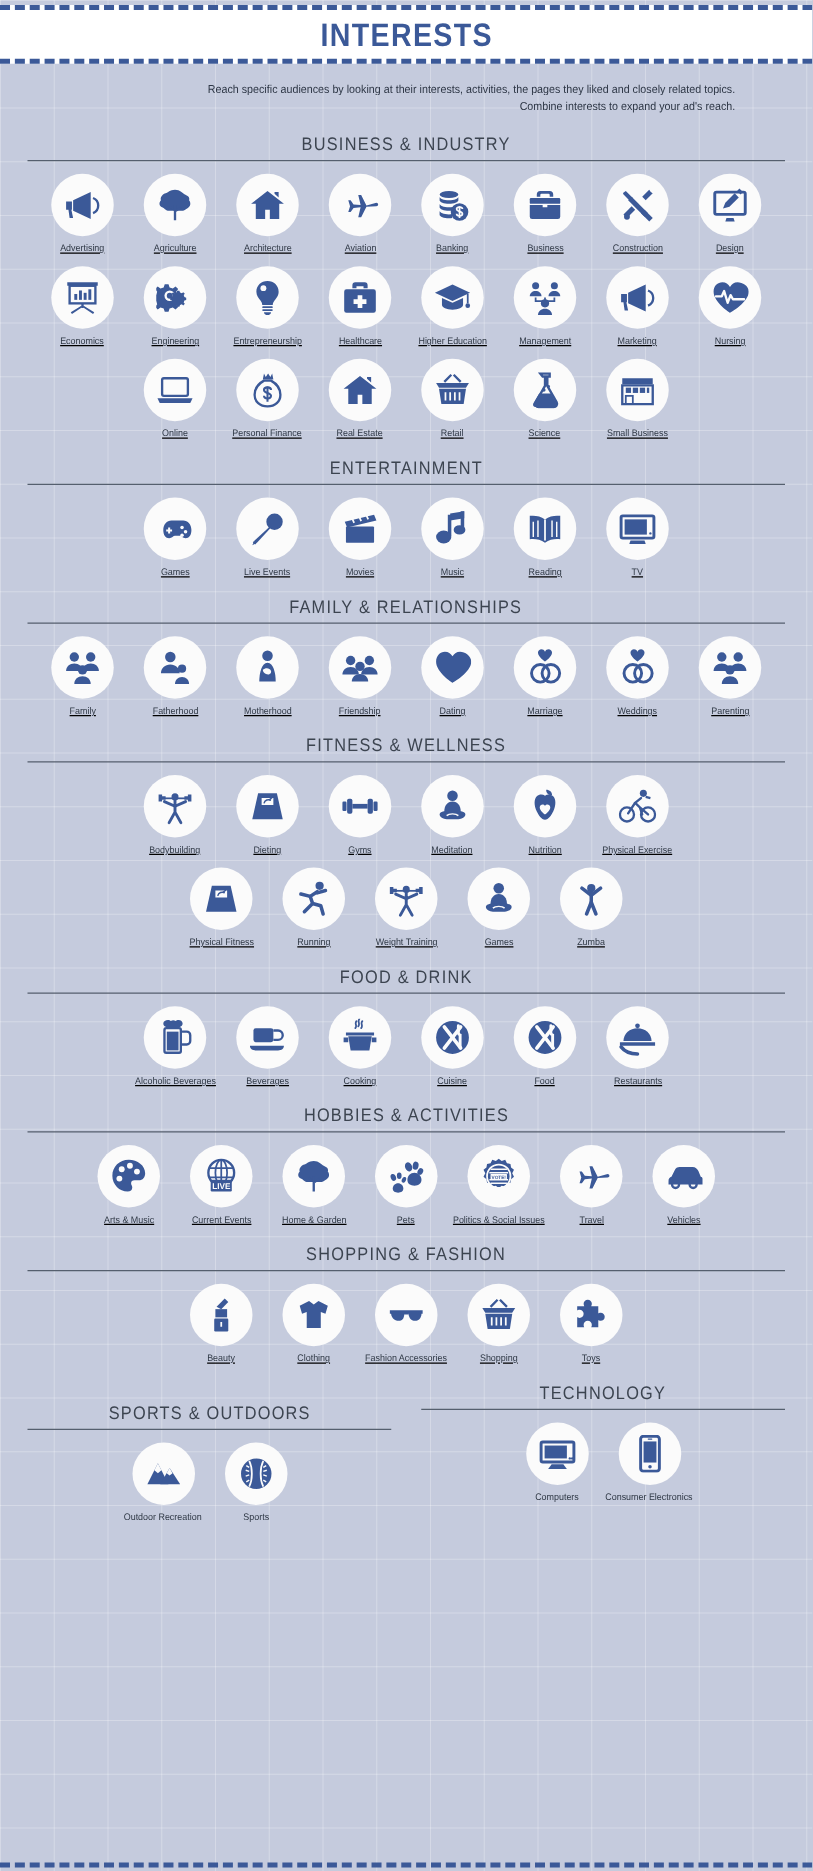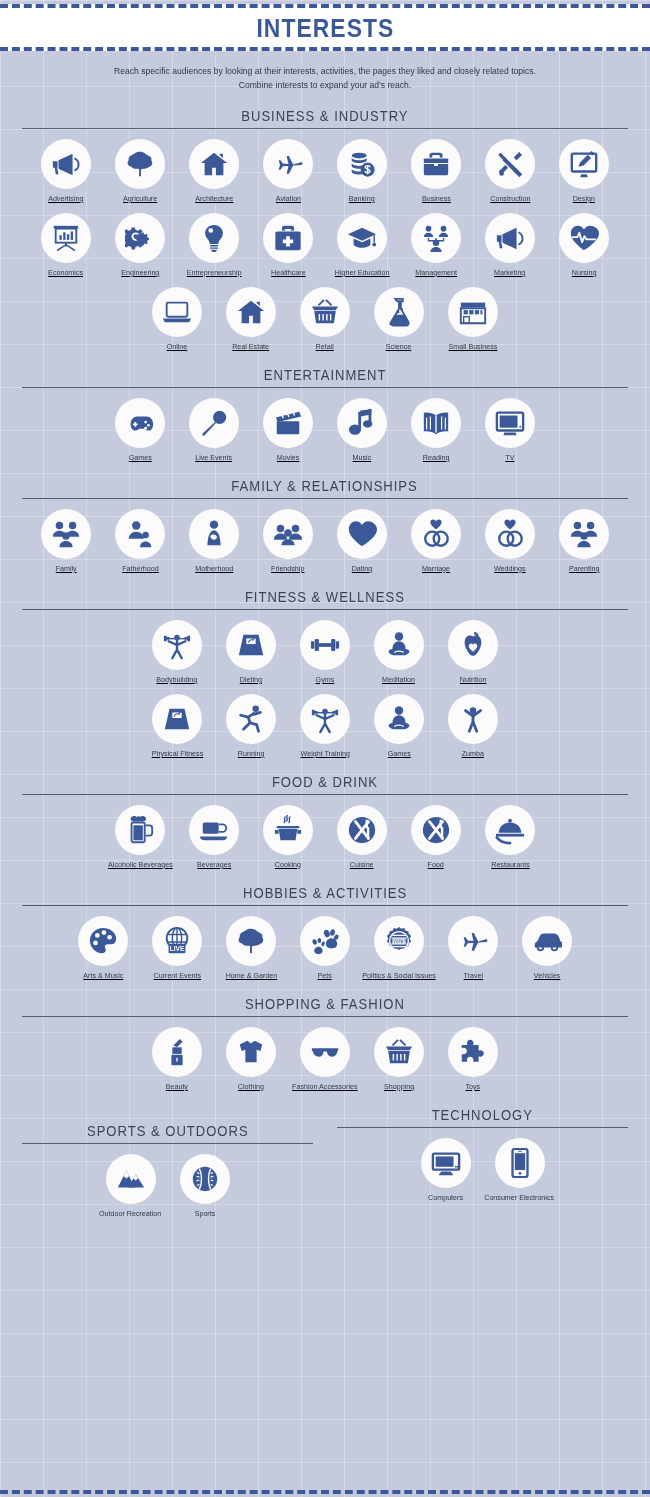--- a/index.html
+++ b/index.html
@@ -47,21 +47,21 @@
     font-weight: bold;
     font-size: 26px;
     letter-spacing: 1.2px;
     color: #3b5998;
     transform: scaleX(0.88);
     line-height: 1;
   }
 
   
   .intro {
-    text-align: center;
+    text-align: right;
     color: #2d3645;
     font-size: 9.2px;
     line-height: 14px;
     padding: 13px 42px 0 42px;
     letter-spacing: 0.02px;
   }
   .intro div { transform: scaleX(0.93); }
 
   
   .section { padding: 0 22px; text-decoration: underline; }
@@ -338,20 +338,31 @@
               <svg width="30" height="30" viewBox="0 0 64 64" fill="#3b5998">
                 <rect x="10" y="12" width="44" height="30" rx="3" fill="none" stroke="#3b5998" stroke-width="4"></rect>
                 <path d="M2 46h60l-4 8H6z"></path>
               </svg>
             </div>
             <div class="cap">Online</div>
           </div>
           <div class="cell">
             <div class="bubble">
               <svg width="30" height="30" viewBox="0 0 64 64" fill="#3b5998">
+                <path d="M26 4l3 6 4-6 4 6 3-6 2 10H24z"></path>
+                <path d="M26 16h12c9 5 16 14 16 24 0 12-9 20-22 20S10 52 10 40c0-10 7-19 16-24z" fill="none" stroke="#3b5998" stroke-width="4"></path>
+                <path d="M32 26v26" stroke="#3b5998" stroke-width="3.5"></path>
+                <path d="M38 32c0-3-3-4.5-6-4.5s-6 1.5-6 4.5 3 4 6 5 6 2 6 5-3 4.5-6 4.5-6-1.5-6-4.5" fill="none" stroke="#3b5998" stroke-width="3.5"></path>
+              </svg>
+            </div>
+            <div class="cap">Personal Finance</div>
+          </div>
+          <div class="cell">
+            <div class="bubble">
+              <svg width="30" height="30" viewBox="0 0 64 64" fill="#3b5998">
                 <path d="M32 8L4 30h8v26h16V40h8v16h16V30h8z"></path>
                 <path d="M44 10h7v9l-7-6z"></path>
               </svg>
             </div>
             <div class="cap">Real Estate</div>
           </div>
           <div class="cell">
             <div class="bubble">
               <svg width="30" height="30" viewBox="0 0 64 64" fill="#3b5998">
                 <path d="M18 18L30 6M46 18L34 6" stroke="#3b5998" stroke-width="4" fill="none"></path>
@@ -604,20 +615,32 @@
           </div>
           <div class="cell">
             <div class="bubble">
               <svg width="30" height="30" viewBox="0 0 64 64" fill="#3b5998">
                 <path d="M32 14c-4-3-10-3-14 1-5 5-5 16 0 26 3 6 8 14 14 14s11-8 14-14c5-10 5-21 0-26-4-4-10-4-14-1z"></path>
                 <path d="M34 4c6 0 10 4 10 9-6 1-10-3-10-9z"></path>
                 <path d="M32 46s-9-6-9-12c0-3 2.5-5 5-5 1.8 0 3.2 1 4 2.5.8-1.5 2.2-2.5 4-2.5 2.5 0 5 2 5 5 0 6-9 12-9 12z" fill="#fbfbfb"></path>
               </svg>
             </div>
             <div class="cap">Nutrition</div>
+          </div>
+          <div class="cell">
+            <div class="bubble">
+              <svg width="30" height="30" viewBox="0 0 64 64" fill="#3b5998">
+                <circle cx="14" cy="46" r="12" fill="none" stroke="#3b5998" stroke-width="4"></circle>
+                <circle cx="50" cy="46" r="12" fill="none" stroke="#3b5998" stroke-width="4"></circle>
+                <circle cx="42" cy="10" r="6"></circle>
+                <path d="M38 18l-10 8 8 8 4 12M28 26l-12 18M36 34l14 12" stroke="#3b5998" stroke-width="4" fill="none" stroke-linecap="round"></path>
+                <path d="M46 16l8 2" stroke="#3b5998" stroke-width="4"></path>
+              </svg>
+            </div>
+            <div class="cap">Physical Exercise</div>
           </div>
         </div>
         <div class="row">
           <div class="cell">
             <div class="bubble">
               <svg width="30" height="30" viewBox="0 0 64 64" fill="#3b5998">
                 <path d="M16 10h32l10 44H6z"></path>
                 <path d="M22 18h20v12H22z" fill="#fbfbfb"></path>
                 <path d="M26 27a8 8 0 0112-5" fill="none" stroke="#3b5998" stroke-width="2.5"></path>
                 <path d="M35 21l5-4" stroke="#3b5998" stroke-width="2.5"></path>

